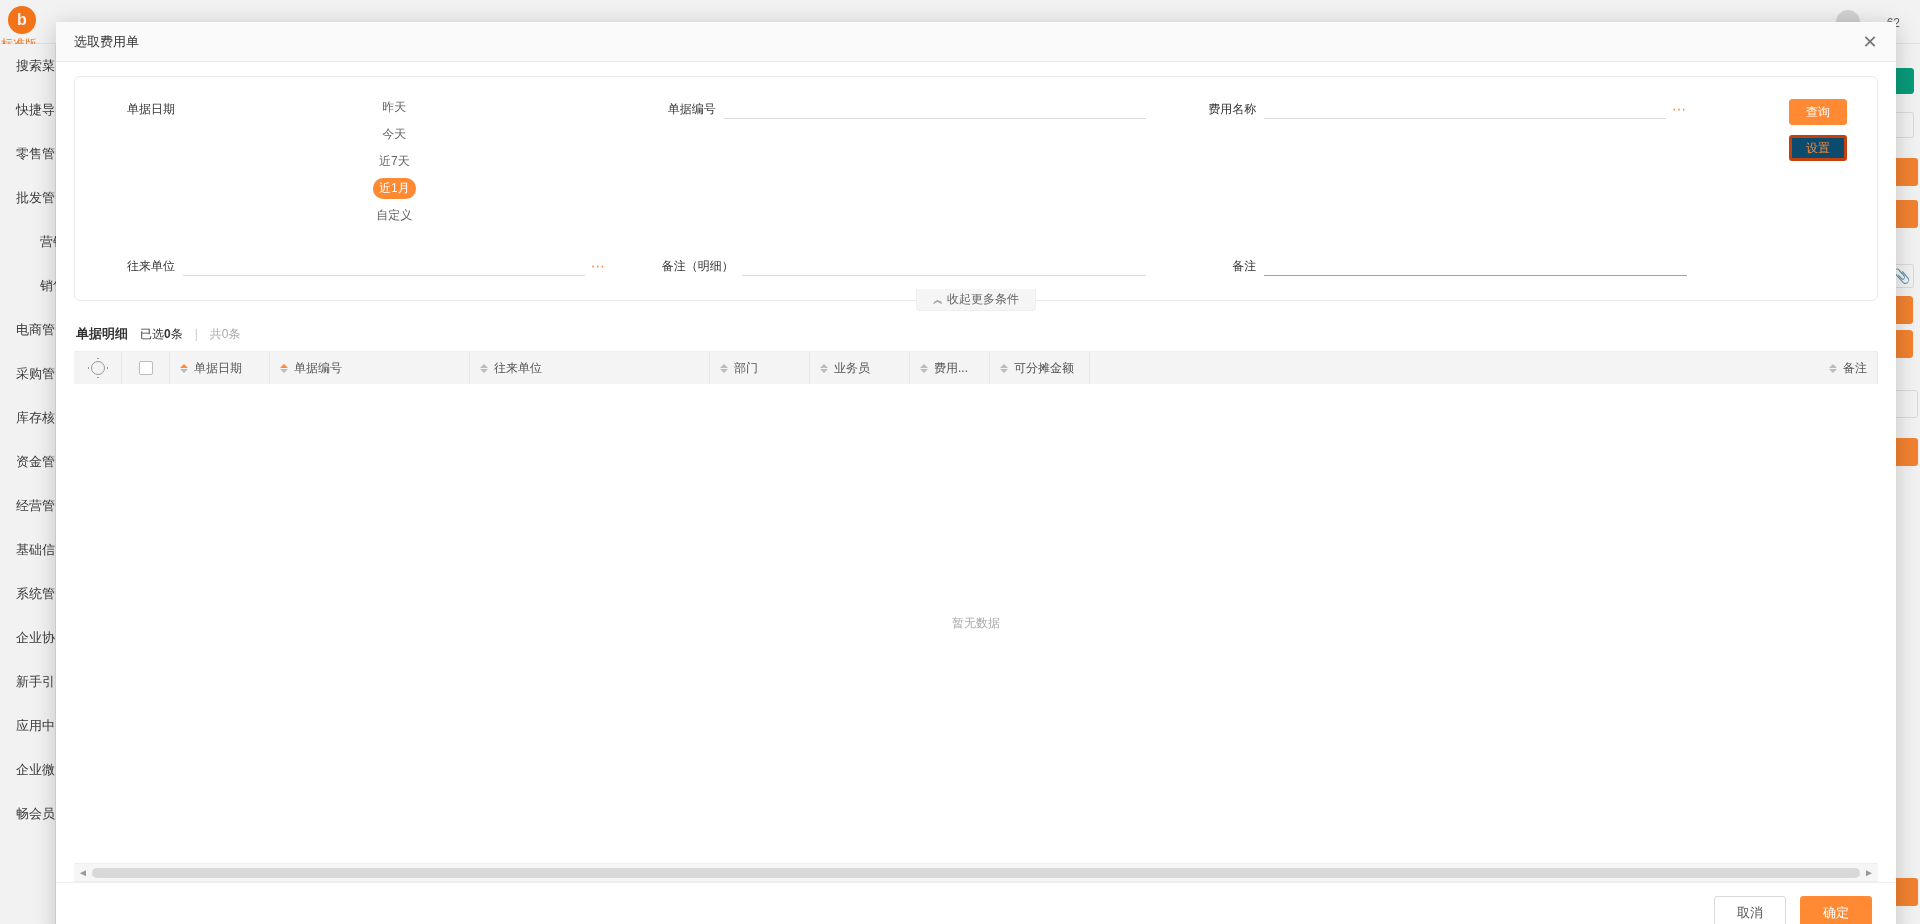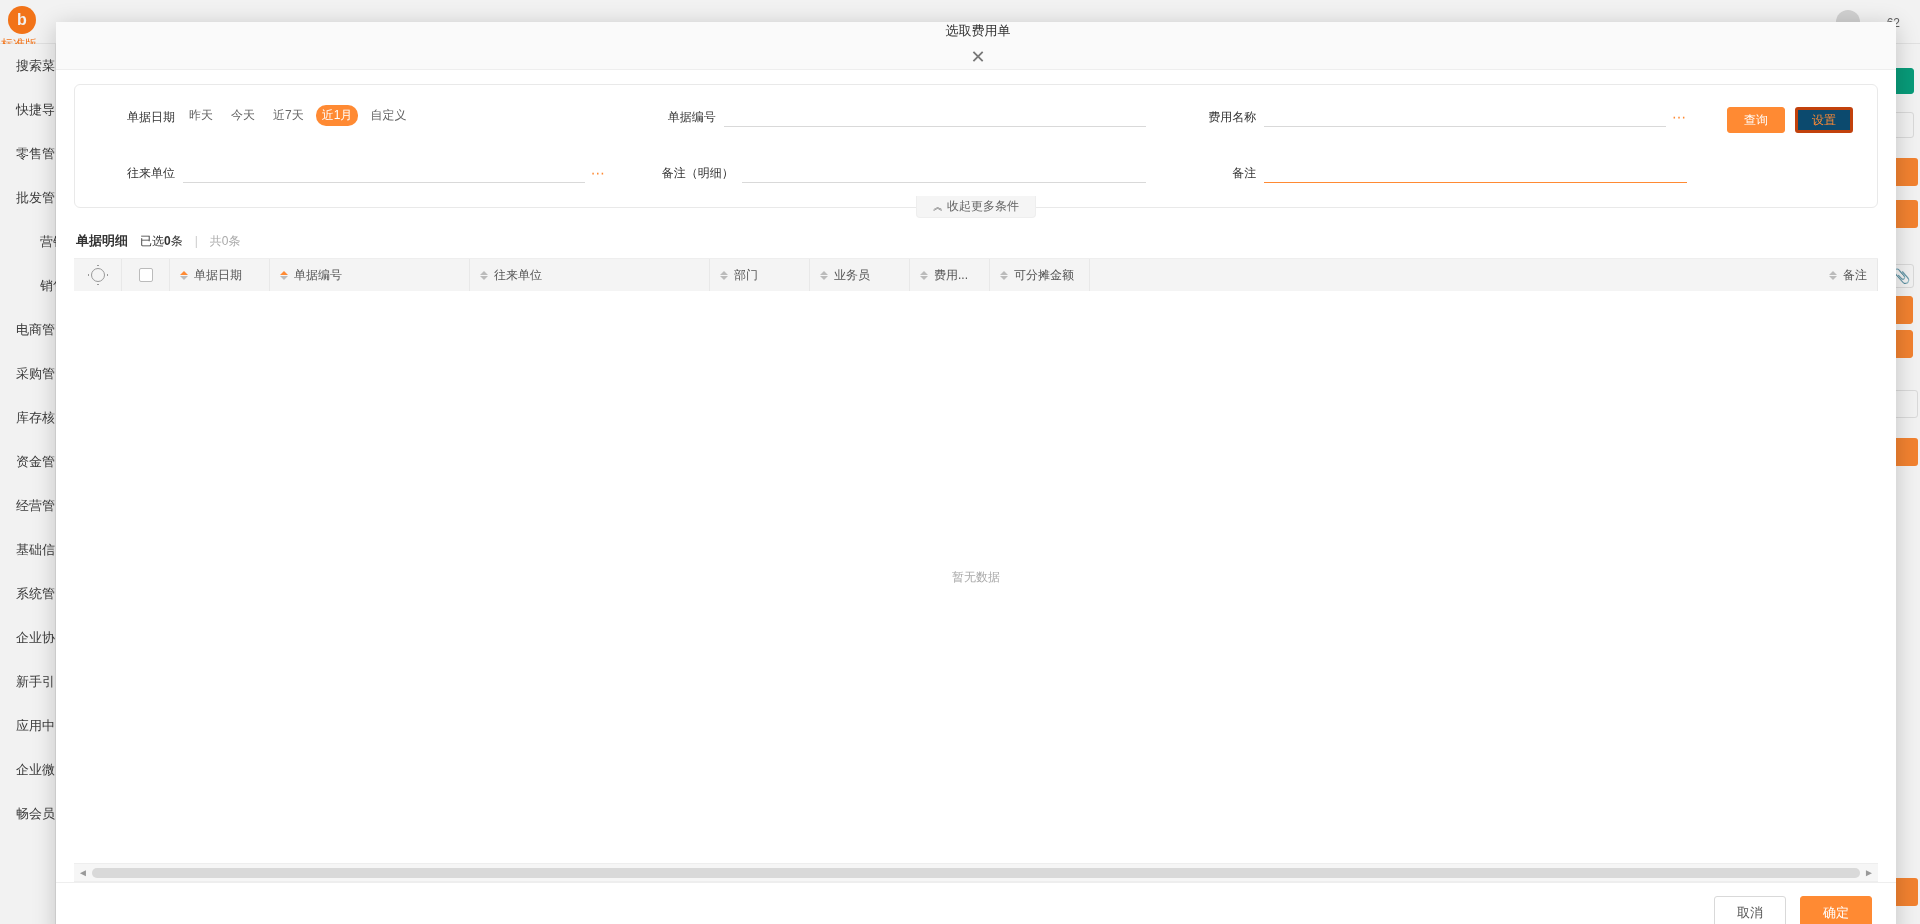--- a/index.html
+++ b/index.html
@@ -36,26 +36,25 @@
   .modal {
     position:absolute;
     left: 56px; top: 22px;
     width: 1840px; height: 920px;
     background:#fff;
     border-radius:4px;
     box-shadow: 0 4px 24px rgba(0,0,0,0.2);
     display:flex; flex-direction:column;
   }
   .modal-header {
-    height:48px;
+    height:40px;
     border-bottom:1px solid #eee;
     background:#fafafa;
     display:flex; align-items:center; justify-content:space-between;
     padding: 0 14px 0 18px;
-    flex-direction: column;
   }
   .modal-title { font-size:13px; color:#333; }
   .modal-close {
     width:24px; height:24px; display:flex; align-items:center; justify-content:center;
     font-size:18px; color:#777; cursor:pointer;
   }
 
   .modal-body {
     flex:1; overflow:hidden;
     padding: 14px 18px 0 18px;
@@ -76,39 +75,39 @@
     align-items:start;
   }
   .filter-field { display:flex; align-items:flex-start; }
   .filter-field .lbl {
     width:70px; min-width:70px; text-align:right;
     color:#333; font-size:12px;
     padding-top:4px;
     margin-right:8px;
   }
   .filter-field .val { flex:1; }
-  .date-chips { display:flex; align-items:center; gap:6px; flex-wrap:wrap; }
+  .date-chips { display:flex; align-items:center; gap:6px; flex-wrap:wrap;flex-direction:column; }
   .date-chips span {
     font-size:12px; color:#666; padding:2px 6px; border-radius:10px;
     cursor:pointer;
   }
   .date-chips span.active {
     background:#ff8a33; color:#fff;
   }
   .date-range { margin-top:4px; color:#888; font-size:12px; padding-left:2px; }
   .uline {
     border:none; border-bottom:1px solid #d9d9d9;
     outline:none; width:100%; height:22px;
     font-size:12px; background:transparent;
   }
   .uline.active { border-bottom-color:#ff8a33; }
   .field-with-more { display:flex; align-items:flex-end; gap:6px; }
   .more-dots { color:#ff8a33; font-size:14px; letter-spacing:1px; cursor:pointer; padding-bottom:2px; }
 
-  .filter-actions { display:flex; flex-direction:row; gap:10px; align-items:flex-end; padding-top:2px; }
+  .filter-actions { display:flex; flex-direction:column; gap:10px; align-items:flex-end; padding-top:2px; }
   .btn { min-width:58px; height:26px; border-radius:3px; font-size:12px; display:inline-flex; align-items:center; justify-content:center; padding:0 14px; cursor:pointer; }
   .btn-primary { background:#ff8a33; color:#fff; border:1px solid #ff8a33; }
   .btn-outline { background:#0c4a6e; color:#ff8a33; border:3px solid #c2410c;text-align:center; }
   .btn-default { background:#fff; color:#555; border:1px solid #d9d9d9; }
 
   .collapse-bar {
     position:relative;
     margin: -12px auto 0 auto;
     background:#f5f5f5;
     width:120px; height:22px;

